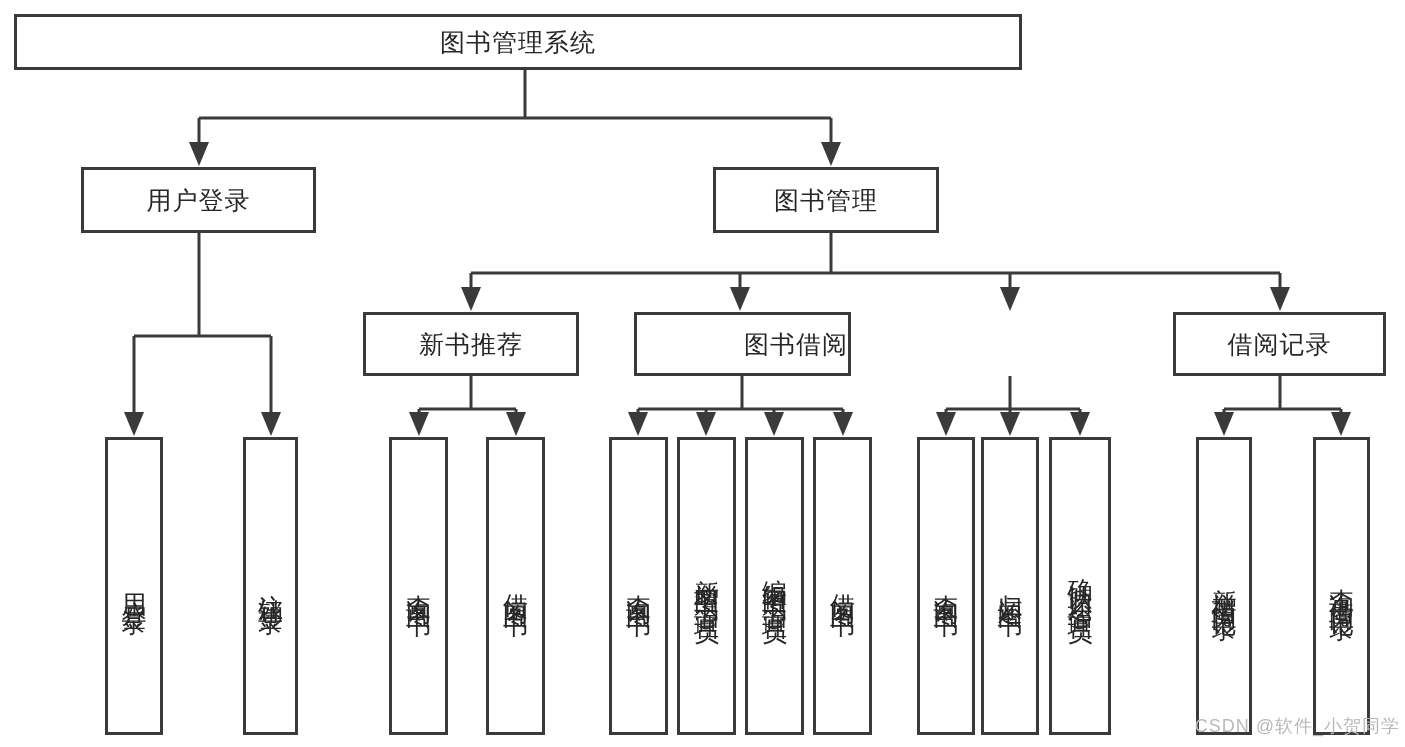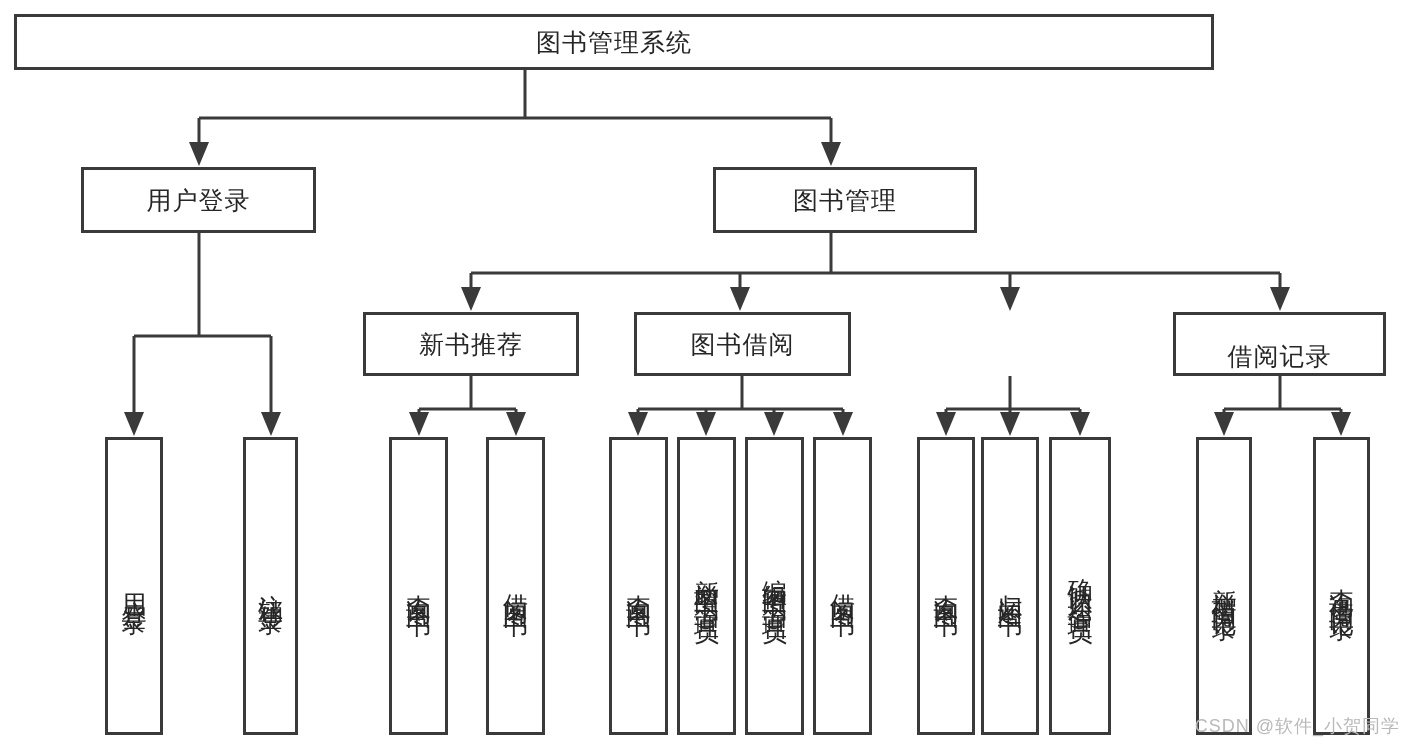--- a/index.html
+++ b/index.html
@@ -121,38 +121,38 @@
       M696 412 L716 412 L706 436 Z
       M764 412 L784 412 L774 436 Z
       M833 412 L853 412 L843 436 Z
       M936 412 L956 412 L946 436 Z
       M1000 412 L1020 412 L1010 436 Z
       M1070 412 L1090 412 L1080 436 Z
       M1214 412 L1234 412 L1224 436 Z
       M1331 412 L1351 412 L1341 436 Z"></path>
   </svg>
 
-  <div class="node" style="left:14px; top:14px; width:1200px; height:56px;">
+  <div class="node" style="left:14px; top:14px; width:1008px; height:56px;">
     <span class="hlabel">图书管理系统</span>
   </div>
 
   <div class="node" style="left:81px; top:167px; width:235px; height:66px;">
     <span class="hlabel">用户登录</span>
   </div>
-  <div class="node" style="left:713px; top:167px; width:264px; height:66px;">
+  <div class="node" style="left:713px; top:167px; width:226px; height:66px;">
     <span class="hlabel">图书管理</span>
   </div>
 
   <div class="node" style="left:363px; top:312px; width:216px; height:64px;">
     <span class="hlabel">新书推荐</span>
   </div>
-  <div class="node" style="left:634px; top:312px; width:217px; height:64px;">
+  <div class="node" style="left:634px; top:312px; width:217px; height:64px;justify-content:flex-end;">
     <span class="hlabel">图书借阅</span>
   </div>
-  <div class="node" style="left:1173px; top:312px; width:213px; height:64px;align-items:flex-end;">
+  <div class="node" style="left:1173px; top:312px; width:213px; height:64px;">
     <span class="hlabel">借阅记录</span>
   </div>
 
   <div class="node" style="left:105px; top:437px; width:58px; height:298px;">
     <span class="vlabel">用户登录</span>
   </div>
   <div class="node" style="left:243px; top:437px; width:55px; height:298px;">
     <span class="vlabel">注销登录</span>
   </div>
 

